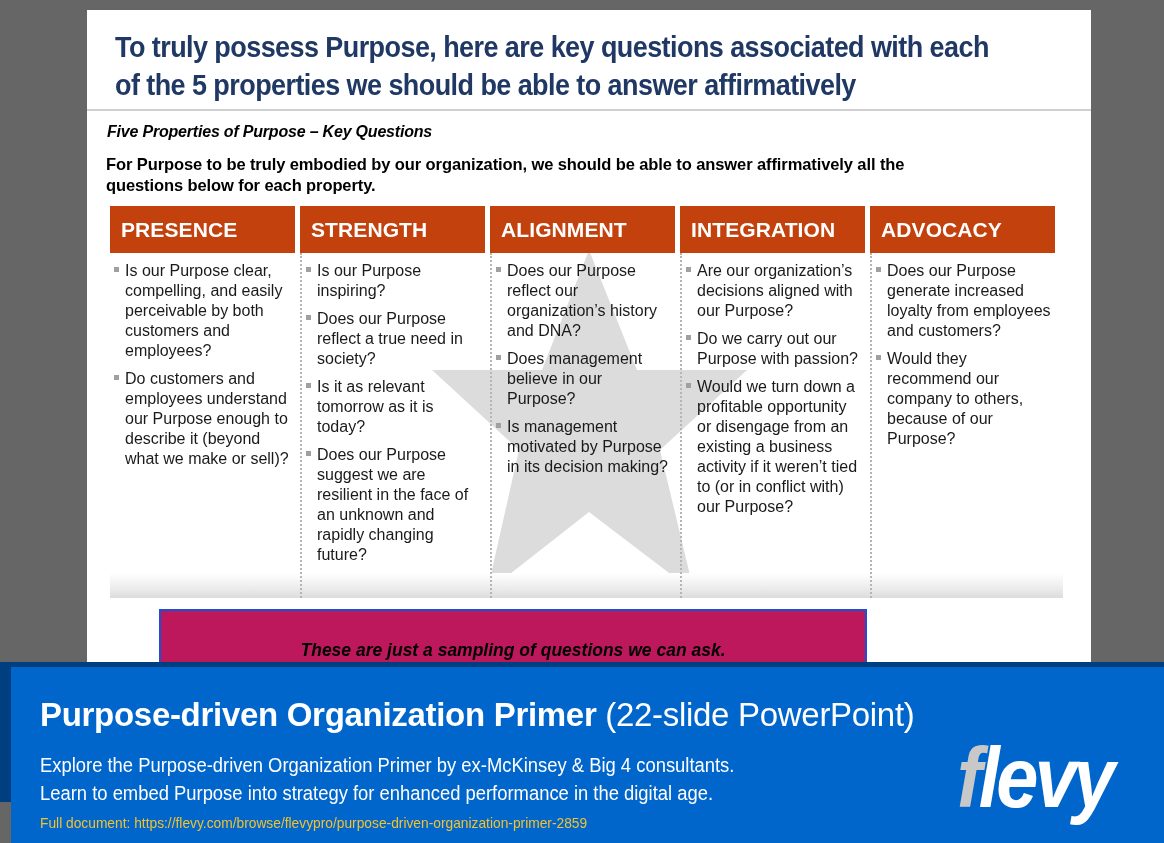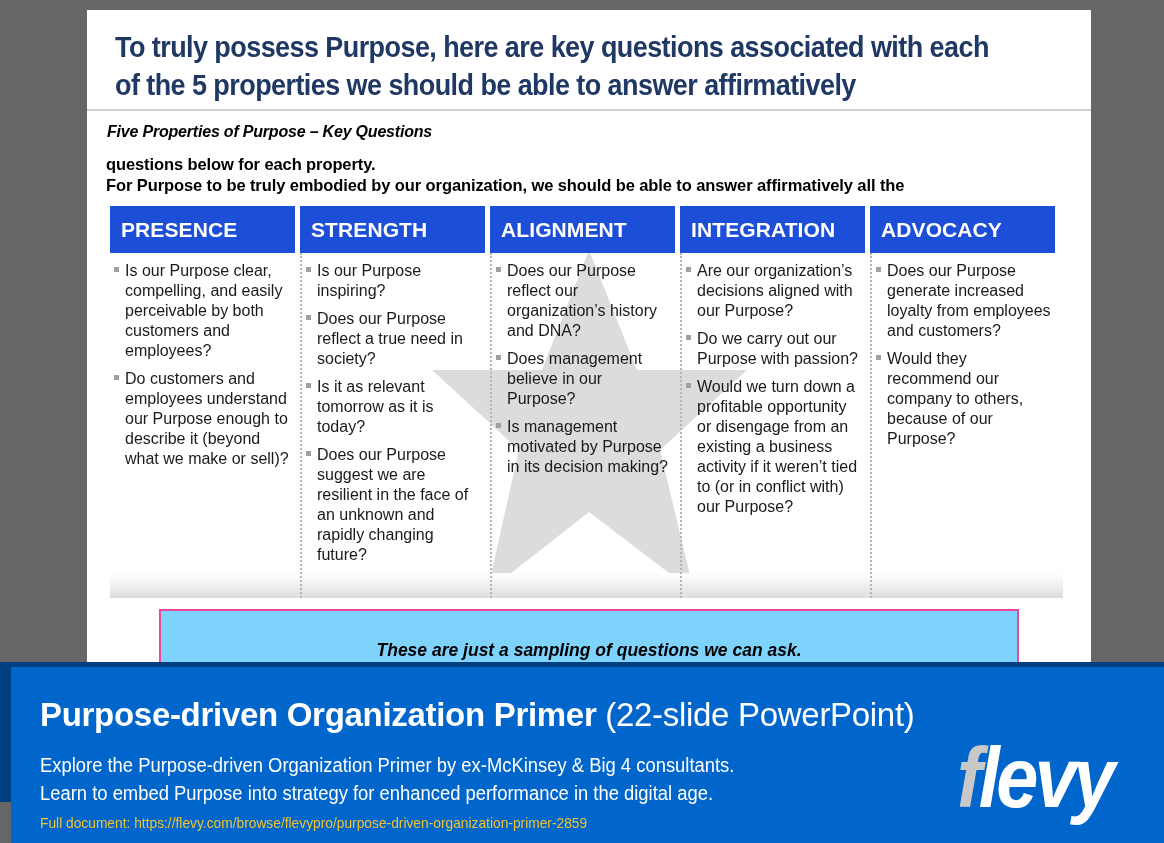--- a/index.html
+++ b/index.html
@@ -54,21 +54,21 @@
       display: flex;
     }
     .col {
       position: relative;
       width: 185px;
       margin-right: 7px;
     }
     .col:last-child { margin-right: 0; }
     .col-header {
       height: 47px;
-      background: #1d4ed8;
+      background: #c2410c;
       color: #ffffff;
       font-weight: bold;
       font-size: 21px;
       padding: 12px 0 0 11px;
       letter-spacing: 0.1px;
     }
     .col-body {
       position: relative;
       height: 345px;
       padding: 8px 0 0 2px;
@@ -85,23 +85,23 @@
       color: #1a1a1a;
       margin-bottom: 8px;
     }
     .bullet::before {
       content: "";
       position: absolute; left: 2px; top: 6px;
       width: 5px; height: 5px;
       background: #a0a0a0;
     }
     .note-box {
-      position: absolute; left: 72px; top: 599px; width: 860px; height: 70px;
-      background: #7dd3fc;
-      border: 2px solid #ec4899;
+      position: absolute; left: 72px; top: 599px; width: 708px; height: 70px;
+      background: #be185d;
+      border: 2px solid #1d4ed8;
     }
     .note-text {
       position: absolute; left: 0; top: 29px; width: 100%;
       text-align: center;
       font-weight: bold; font-style: italic;
       font-size: 17.5px; color: #000;
     }
     
     .banner {
       position: absolute; left: 0; top: 662px; width: 1164px; height: 140px;
@@ -148,22 +148,22 @@
 
 <div class="slide">
   <div class="slide-title">
     <div>To truly possess Purpose, here are key questions associated with each</div>
     <div>of the 5 properties we should be able to answer affirmatively</div>
   </div>
   <div class="title-rule"></div>
 
   <div class="section-heading">Five Properties of Purpose – Key Questions</div>
   <div class="section-desc">
+    <div>For Purpose to be truly embodied by our organization, we should be able to answer affirmatively all the</div>
     <div>questions below for each property.</div>
-    <div>For Purpose to be truly embodied by our organization, we should be able to answer affirmatively all the</div>
   </div>
 
   <svg class="star" viewBox="0 0 315 350">
     <polygon points="157,0 205,120 315,120 228,200 262,342 157,262 55,342 87,200 0,120 110,120" fill="#dcdcdc"></polygon>
   </svg>
 
   <div class="fade-bar"></div>
 
   <div class="columns">
     <div class="col">

